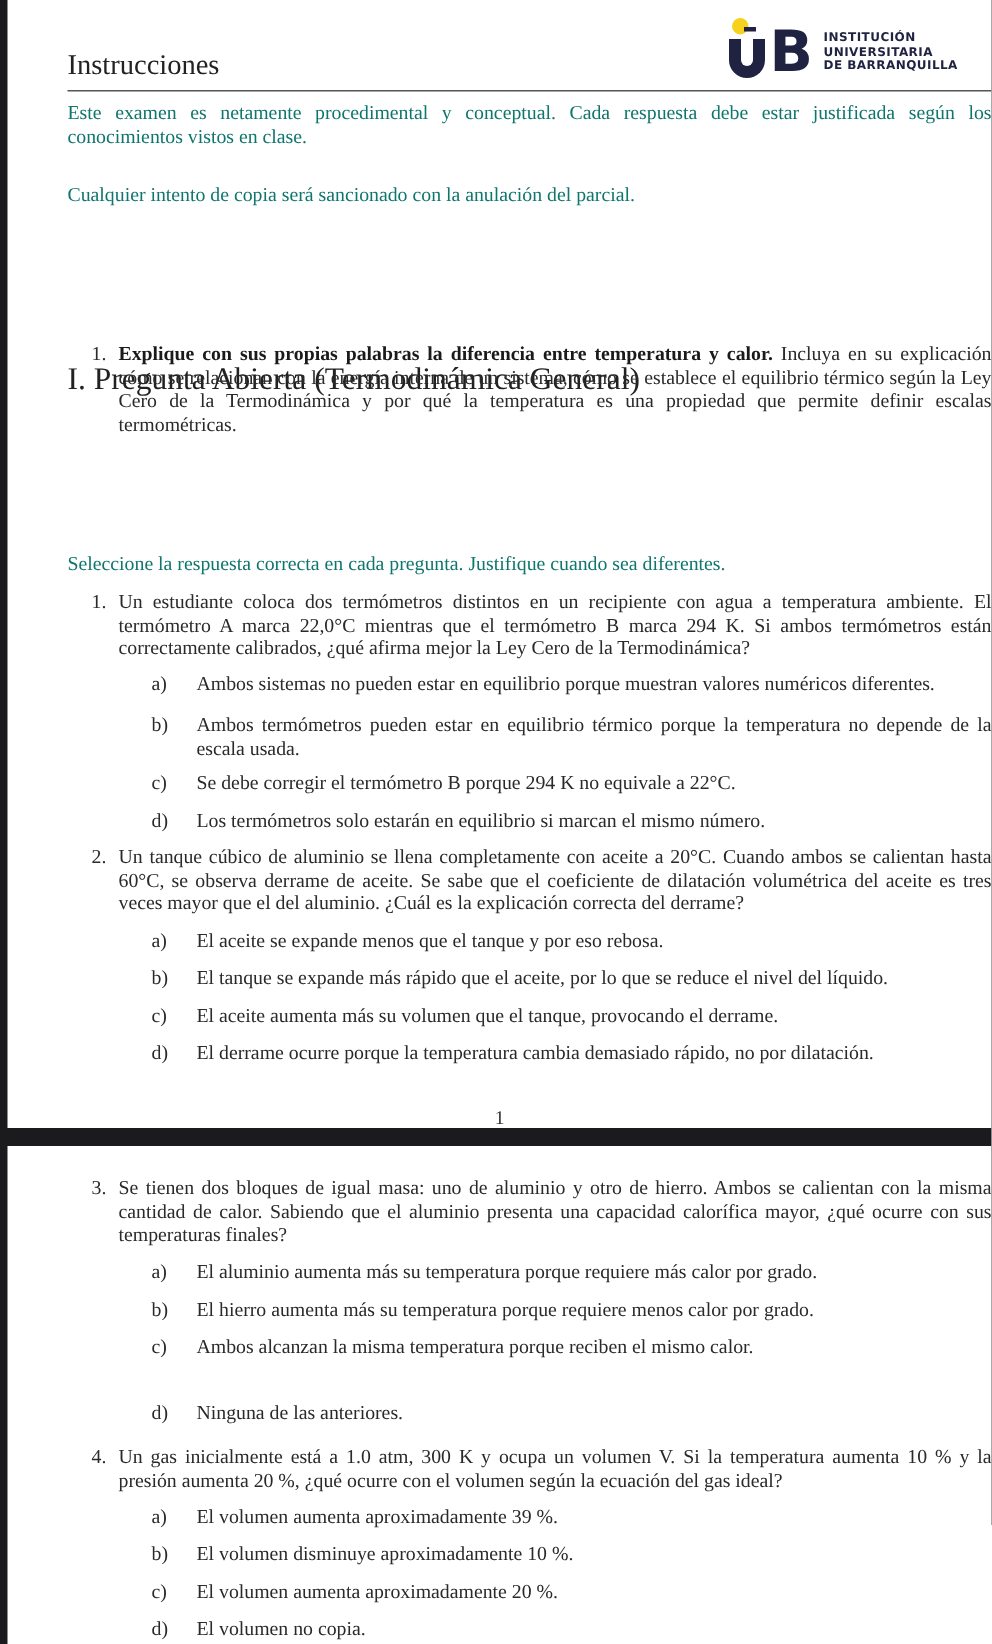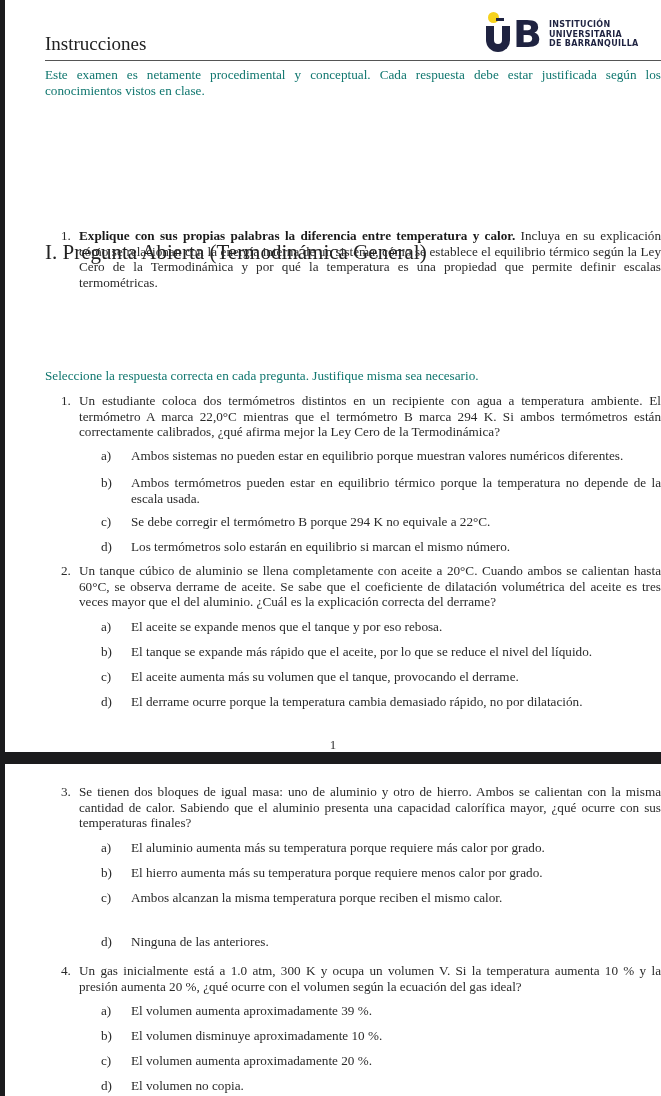--- a/index.html
+++ b/index.html
@@ -53,28 +53,29 @@
     <div class="b">B</div>
     <div class="txt">
       <div>INSTITUCIÓN</div>
       <div>UNIVERSITARIA</div>
       <div>DE BARRANQUILLA</div>
     </div>
   </div>
   <div class="rule"></div>
 
   <div class="text" style="left:40px; top:67px; width:616px;">Este examen es netamente procedimental y conceptual. Cada respuesta debe estar justificada según los conocimientos vistos en clase.</div>
+  <div class="text" style="left:40px; top:122px; width:616px;">Cualquier intento de copia será sancionado con la anulación del parcial.</div>
 
   <div class="h1" style="left:40px; top:192px;margin-top:48px;">I. Pregunta Abierta (Termodinámica General)</div>
   <div class="q" style="top:228px;">
     <span class="num">1.</span>
     <span class="body"><b>Explique con sus propias palabras la diferencia entre temperatura y calor.</b><span> Incluya en su explicación cómo se relacionan con la energía interna de un sistema, cómo se establece el equilibrio térmico según la Ley Cero de la Termodinámica y por qué la temperatura es una propiedad que permite definir escalas termométricas.</span></span>
   </div>
 
-  <div class="text" style="left:40px; top:368px; width:616px;">Seleccione la respuesta correcta en cada pregunta. Justifique misma sea necesario.</div>
+  <div class="text" style="left:40px; top:368px; width:616px;">Seleccione la respuesta correcta en cada pregunta. Justifique cuando sea diferentes.</div>
 
   <div class="q" style="top:393px;">
     <span class="num">1.</span>
     <span class="body">Un estudiante coloca dos termómetros distintos en un recipiente con agua a temperatura ambiente. El termómetro A marca 22,0°C mientras que el termómetro B marca 294 K. Si ambos termómetros están correctamente calibrados, ¿qué afirma mejor la Ley Cero de la Termodinámica?</span>
   </div>
   <div class="opt" style="top:448px;">
       <span class="lbl">a)</span>
       <span class="otxt">Ambos sistemas no pueden estar en equilibrio porque muestran valores numéricos diferentes.</span>
     </div>
   <div class="opt" style="top:475px;">

